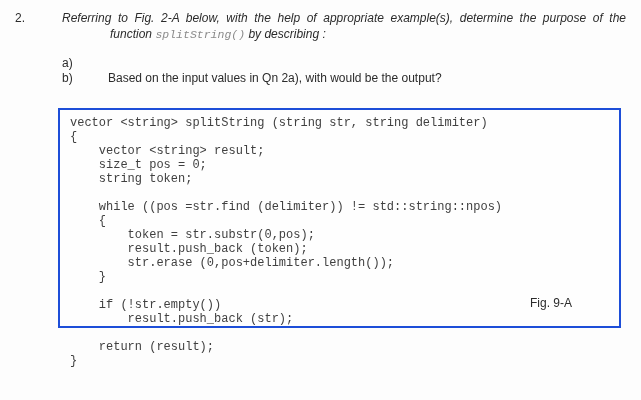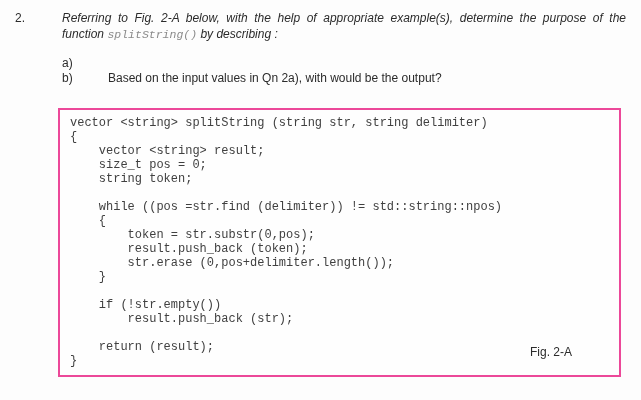--- a/index.html
+++ b/index.html
@@ -33,20 +33,21 @@
     text-align: left;
     font-style: italic;
   }
   .intro-line1 {
     display: block;
     text-align: justify;
     text-align-last: justify;
   }
   .intro-line2 {
     display: block;
+    margin-left: 48px;
   }
   .inline-code {
     font-family: "Liberation Mono", monospace;
     font-size: 11.5px;
     color: #8a8a8a;
   }
   .subq-list {
     position: absolute;
     left: 62px;
     top: 56px;
@@ -59,23 +60,23 @@
   }
   .subq-label {
     flex: none;
     width: 46px;
   }
   .codebox {
     position: absolute;
     left: 58px;
     top: 108px;
     width: 563px;
-    height: 269px;
+    height: 220px;
     box-sizing: border-box;
-    border: 2px solid #ec4899;
+    border: 2px solid #1d4ed8;
     background: #fefefe;
   }
   .code {
     margin: 0;
     padding: 6px 6px 0 10px;
     font-family: "Liberation Mono", monospace;
     font-size: 12px;
     line-height: 14px;
     color: #404040;
     white-space: pre;
@@ -122,16 +123,16 @@
         token = str.substr(0,pos);
         result.push_back (token);
         str.erase (0,pos+delimiter.length());
     }
 
     if (!str.empty())
         result.push_back (str);
 
     return (result);
 }</pre>
-    <div class="fig-caption">Fig. 2-A</div>
+    <div class="fig-caption">Fig. 9-A</div>
   </div>
 
 </div>
 
 </body></html>

